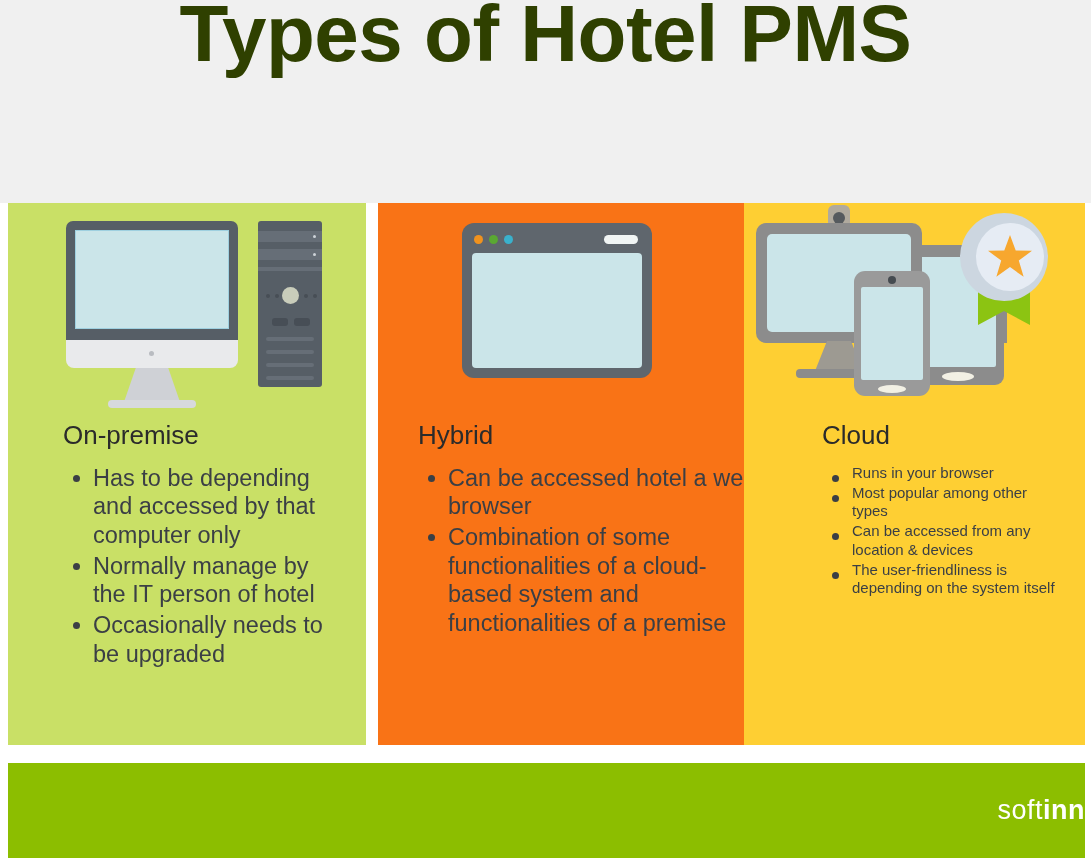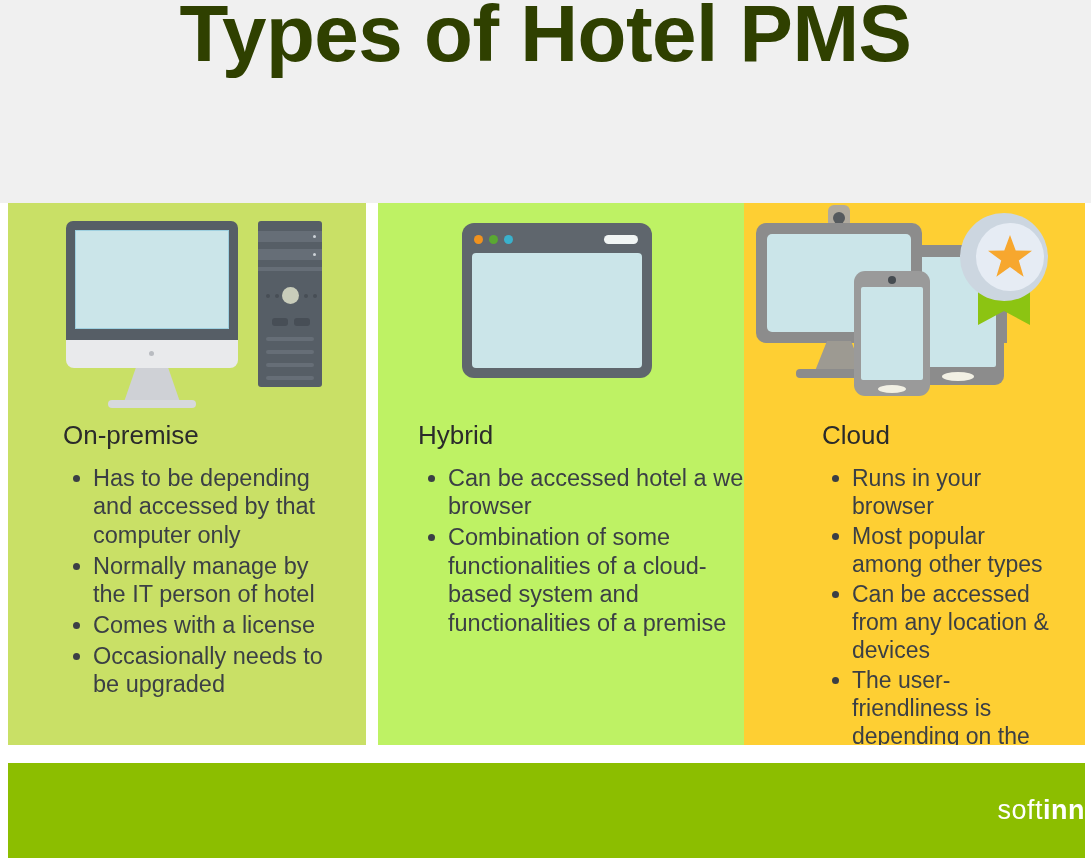--- a/index.html
+++ b/index.html
@@ -52,21 +52,21 @@
     width: 1091px;
     height: 542px;
   }
   .col {
     position: absolute;
     top: 0;
     height: 542px;
     overflow: hidden;
   }
   .col-0 { left: 8px;   width: 358px; background: #c9e066; }
-  .col-1 { left: 378px; width: 418px; background: #bef264; }
+  .col-1 { left: 378px; width: 418px; background: #f97316; }
   .col-2 { left: 744px; width: 341px; background: #fecf33; }
 
   .art {
     position: relative;
     width: 100%;
     height: 218px;
   }
   .col-body {
     padding: 0 26px 0 26px;
   }
@@ -96,21 +96,21 @@
   .bullets li::before {
     content: "";
     position: absolute;
     left: -20px;
     top: 11px;
     width: 7px;
     height: 7px;
     border-radius: 50%;
     background: #3b3f45;
   }
-  .col-2 .bullets li { font-size: 23px; }
+  .col-2 .bullets li { font-size: 15px; }
 
   
   .footer {
     position: absolute;
     left: 8px;
     top: 763px;
     width: 1077px;
     height: 95px;
     background: #8cbe00;
     display: flex;
@@ -531,21 +531,20 @@
           <div class="tower-vent tv-3"></div>
           <div class="tower-vent tv-4"></div>
         </div>
       </div>
 
       <div class="col-body">
         <h2 class="col-heading">On-premise</h2>
         <ul class="bullets">
           <li>Has to be depending and accessed by that computer only</li>
           <li>Normally manage by the IT person of hotel</li>
-          <li>Comes with a license</li>
           <li>Occasionally needs to be upgraded</li>
         </ul>
       </div>
     </div>
 
     <div class="col col-1">
       <div class="art">
         <div class="browser">
           <div class="browser-dot bd-1"></div>
           <div class="browser-dot bd-2"></div>

